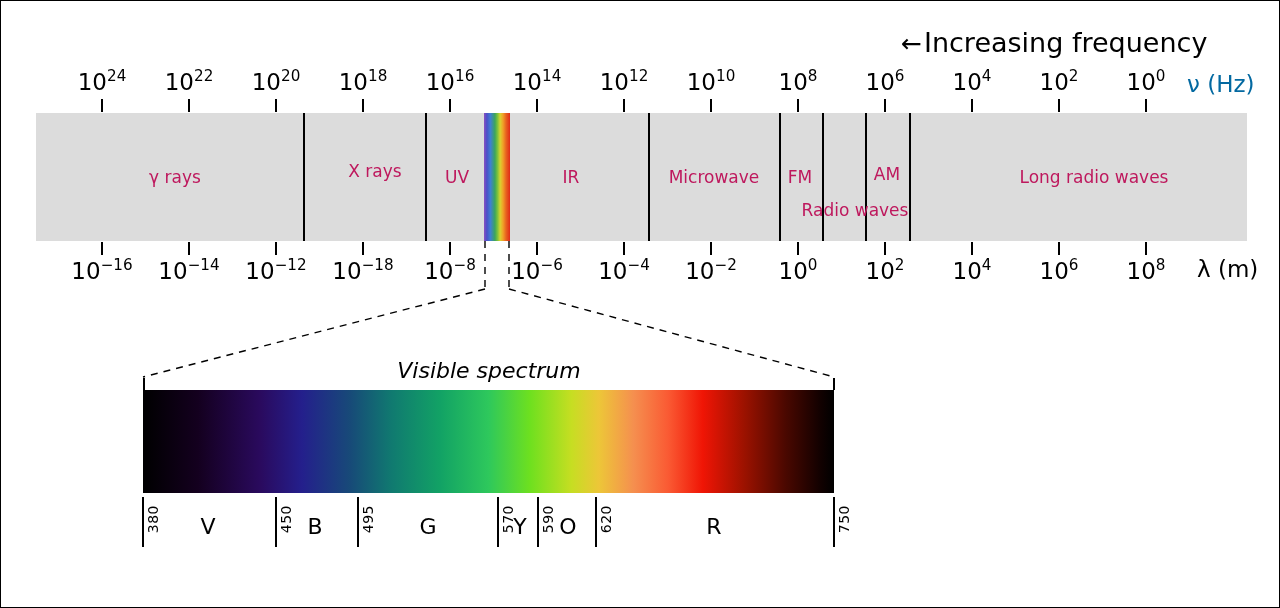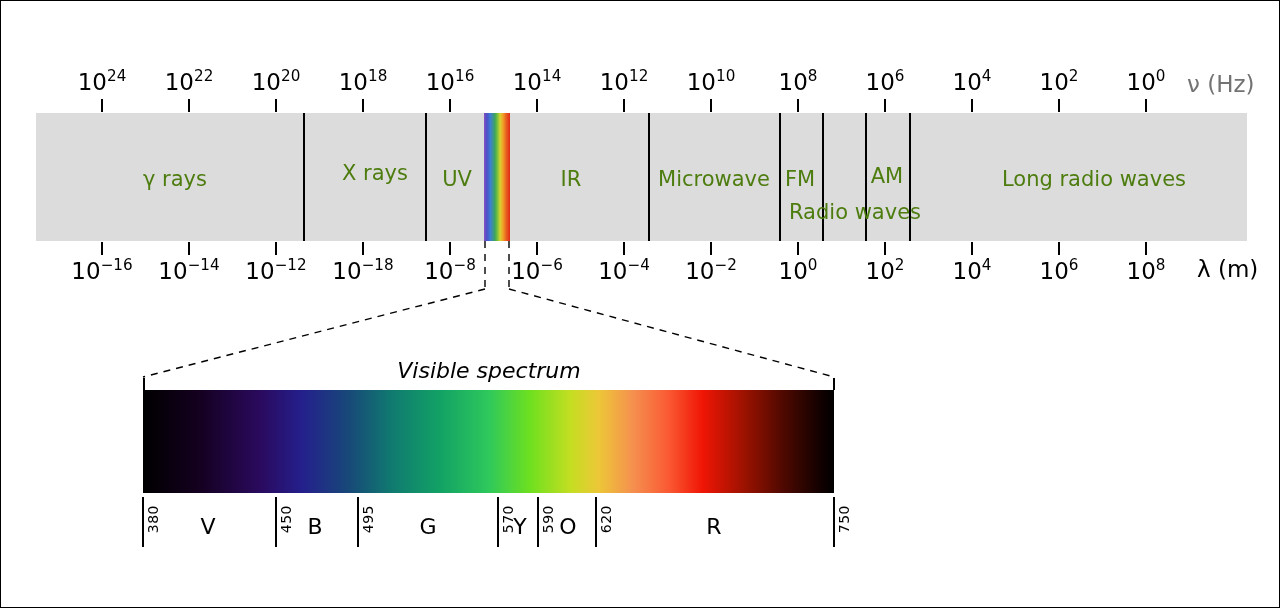--- a/index.html
+++ b/index.html
@@ -47,22 +47,22 @@
   }
   .band-divider {
     position: absolute;
     top: 0;
     width: 2px;
     height: 128px;
     background: #000000;
   }
   .band-label {
     position: absolute;
-    font-size: 21px;
-    color: #4d7c0f;
+    font-size: 17px;
+    color: #be185d;
     white-space: nowrap;
     transform: translateX(-50%);
   }
   
   #rainbow-strip {
     position: absolute;
     top: 0;
     height: 128px;
     width: 26px;
     left: 448px;
@@ -97,21 +97,21 @@
   .freq-tick-label sup,
   .wave-tick-label sup {
     font-size: 0.66em;
     vertical-align: super;
     line-height: 0;
   }
   #nu-hz {
     left: 1186px;
     top: 70px;
     font-size: 23px;
-    color: #737373;
+    color: #0369a1;
     white-space: nowrap;
   }
 
   
   .wave-tick {
     position: absolute;
     width: 2px;
     height: 13px;
     background: #000;
     top: 241px;
@@ -224,20 +224,23 @@
     color: #000;
     transform: translateX(-50%);
     white-space: nowrap;
   }
 </style>
 </head>
 <body>
 
 <div id="page">
 
+  <div class="abs" id="increasing-frequency">
+    <span class="arrow">←</span><span>Increasing frequency</span>
+  </div>
 
   <div id="freq-axis">
       <div class="abs freq-tick" style="left: 100px;"></div>
       <div class="abs freq-tick-label" style="left: 101px;">10<sup>24</sup></div>
       <div class="abs freq-tick" style="left: 187px;"></div>
       <div class="abs freq-tick-label" style="left: 188px;">10<sup>22</sup></div>
       <div class="abs freq-tick" style="left: 274px;"></div>
       <div class="abs freq-tick-label" style="left: 275px;">10<sup>20</sup></div>
       <div class="abs freq-tick" style="left: 361px;"></div>
       <div class="abs freq-tick-label" style="left: 362px;">10<sup>18</sup></div>

